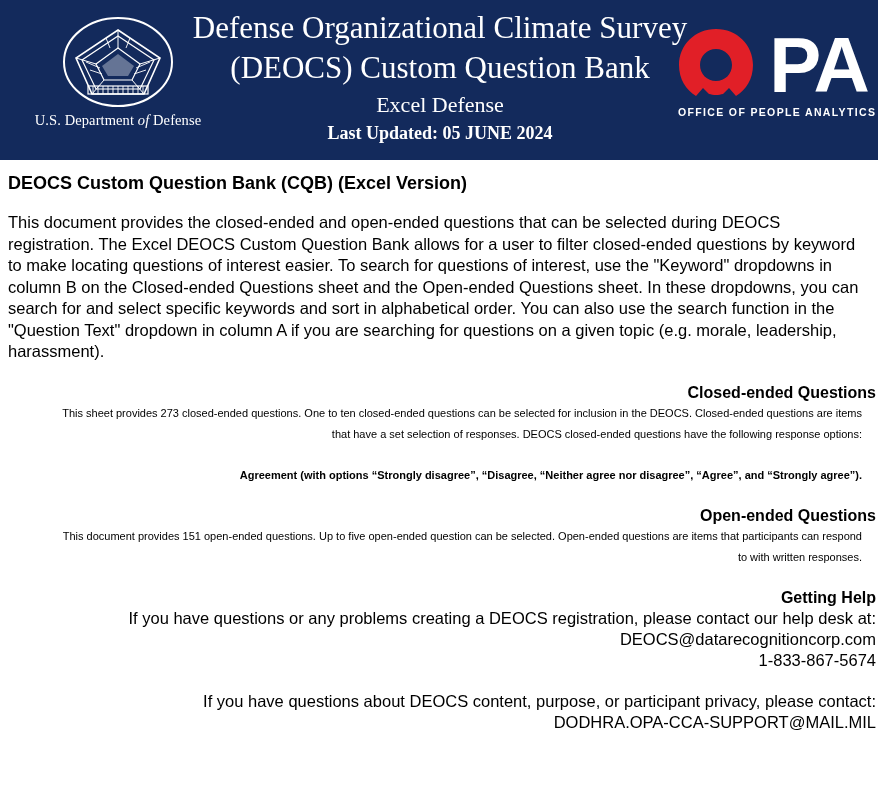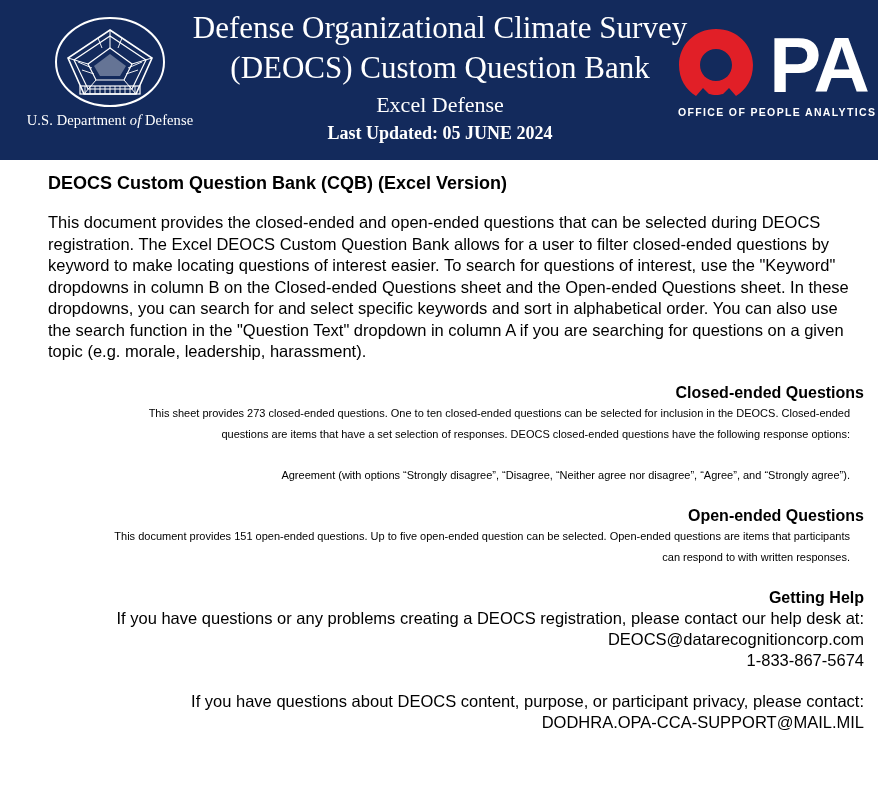--- a/index.html
+++ b/index.html
@@ -20,21 +20,21 @@
     position: relative;
     width: 878px;
     height: 160px;
     background: #132a5c;
     box-sizing: border-box;
   }
 
   
   .dod-block {
     position: absolute;
-    left: 22px;
+    left: 30px;
     top: 14px;
     width: 176px;
     text-align: center;
   }
   .dod-seal {
     display: block;
     margin: 0 auto;
   }
   .dod-caption {
     margin-top: 2px;
@@ -104,23 +104,22 @@
     font-weight: bold;
     font-size: 10.5px;
     letter-spacing: 1.35px;
     margin-top: 4px;
     white-space: nowrap;
   }
 
   
   .body-area {
     position: relative;
-    padding: 12px 14px 0 8px;
+    padding: 12px 2px 0 8px;
     color: #000000;
-    margin-left: 40px;
   }
   .doc-title {
     font-size: 18px;
     font-weight: bold;
     line-height: 22px;
     margin: 0 0 6px 0;
   }
   .intro {
     font-size: 16.5px;
     line-height: 21.5px;
@@ -137,20 +136,21 @@
     line-height: 20px;
   }
   .section-body {
     margin-left: 54px;
     font-size: 11px;
     line-height: 21px;
     padding-right: 14px;
   }
   .para-gap {
     margin-top: 20px;
+    font-weight: bold;
   }
   .contact-line {
     margin-left: 54px;
     font-size: 16.5px;
     line-height: 21px;
   }
   .contact-indent {
     margin-left: 108px;
     font-size: 16.5px;
     line-height: 21px;

